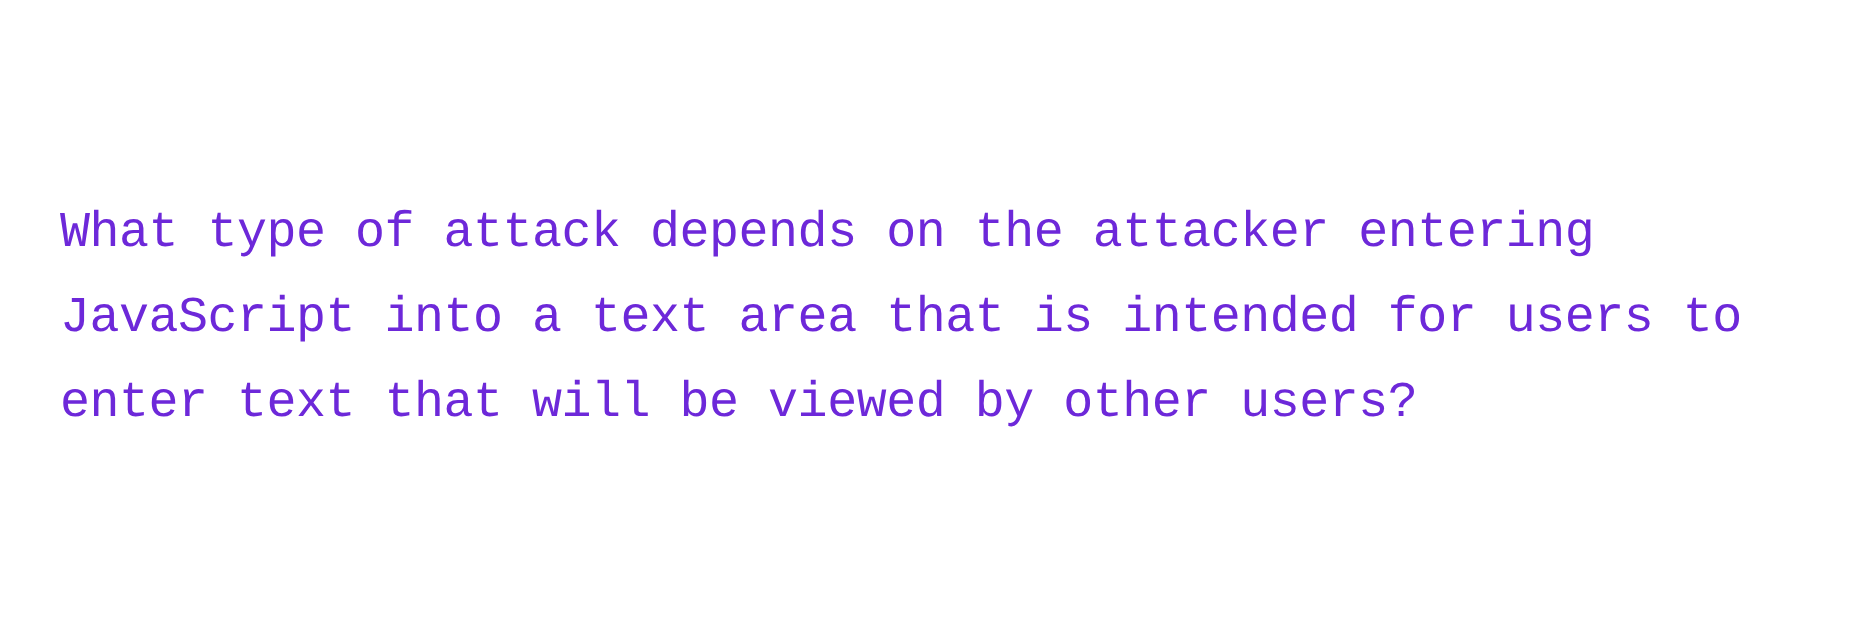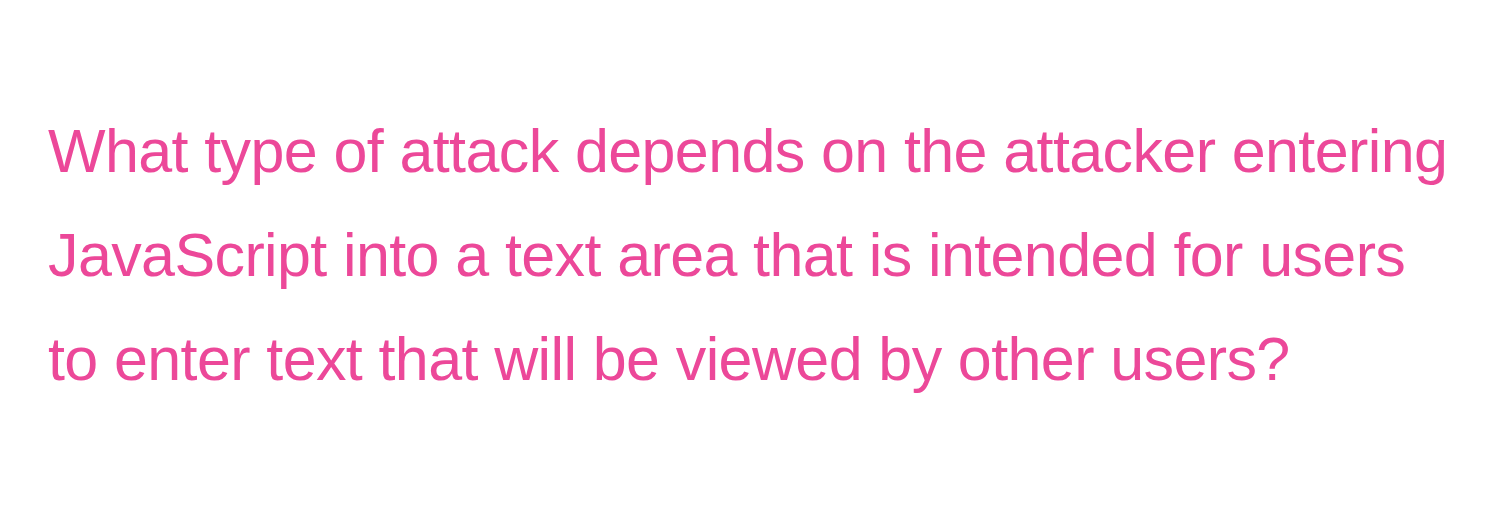--- a/index.html
+++ b/index.html
@@ -10,23 +10,24 @@
     body {
       width: 1500px;
       height: 512px;
       background: #ffffff;
       font-family: -apple-system, BlinkMacSystemFont, "Segoe UI", Helvetica, Arial, sans-serif;
       display: flex;
       align-items: center;
       padding: 0 48px;
     }
     .question-text {
-      font-size: 61px;
+      font-size: 40px;
       line-height: 1.7;
-      color: #ec4899;
+      color: #6d28d9;
       font-weight: 400;
       letter-spacing: -0.01em;
+      font-family: Liberation Mono, monospace;
     }
   </style>
 </head>
 <body>
 
 <p class="question-text">What type of attack depends on the attacker entering JavaScript into a text area that is intended for users to enter text that will be viewed by other users?</p>
 
 </body></html>

